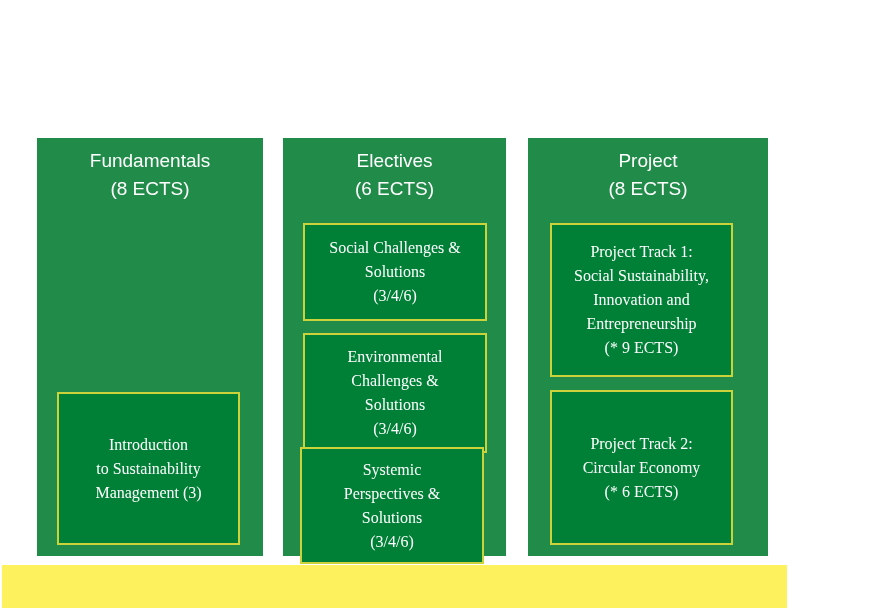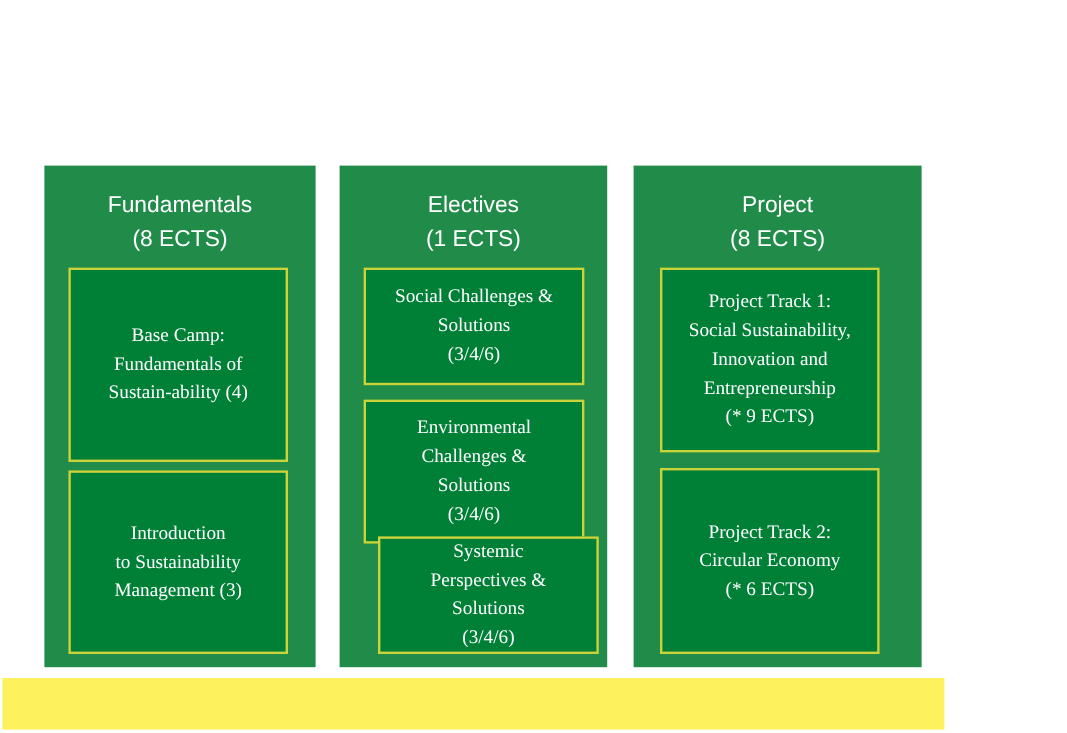--- a/index.html
+++ b/index.html
@@ -39,21 +39,21 @@
   .pillar{
     position:absolute;
     top:138px;height:418px;
     background:var(--pillar-green);
   }
   .pillar-1{left:37px;width:226px;}
   .pillar-2{left:283px;width:223px;}
   .pillar-3{left:528px;width:240px;}
   .pillar-title{
     position:absolute;
-    top:20px;left:0;right:0;
+    top:9px;left:0;right:0;
     text-align:center;
     color:var(--pillar-text);
     font-size:19px;
     line-height:1.45;
     white-space:pre-line;
   }
   .course-box{
     position:absolute;
     background:var(--box-green);
     border:2px solid var(--box-border-yellow);
@@ -67,51 +67,48 @@
     white-space:pre-line;
     padding:4px;
     font-family:Liberation Serif, serif;
   }
   
   .p1-b1{left:20px;top:85px;width:183px;height:162px;}
   .p1-b2{left:20px;top:254px;width:183px;height:153px;}
   
   .p2-b1{left:20px;top:85px;width:184px;height:98px;}
   .p2-b2{left:20px;top:195px;width:184px;height:120px;}
-  .p2-b3{left:32px;top:309px;width:184px;height:98px;}
+  .p2-b3{left:17px;top:309px;width:184px;height:117px;}
   
   .p3-b1{left:22px;top:85px;width:183px;height:154px;}
   .p3-b2{left:22px;top:252px;width:183px;height:155px;}
   
   .foundation{
     position:absolute;
     left:2px;top:565px;width:785px;height:43px;
     background:var(--roof-yellow);
   }
 </style>
 </head>
 <body>
 
 <div class="stage">
 
 
   <div class="pillar pillar-1">
     <div class="pillar-title">Fundamentals
 (8 ECTS)</div>
-    <div class="course-box p1-b1">Base Camp:
-Fundamentals of
-Sustain-ability (4)</div>
     <div class="course-box p1-b2">Introduction
 to Sustainability
 Management (3)</div>
   </div>
 
   <div class="pillar pillar-2">
     <div class="pillar-title">Electives
-(1 ECTS)</div>
+(6 ECTS)</div>
     <div class="course-box p2-b1">Social Challenges &amp;
 Solutions
 (3/4/6)</div>
     <div class="course-box p2-b2">Environmental
 Challenges &amp;
 Solutions
 (3/4/6)</div>
     <div class="course-box p2-b3">Systemic
 Perspectives &amp;
 Solutions

